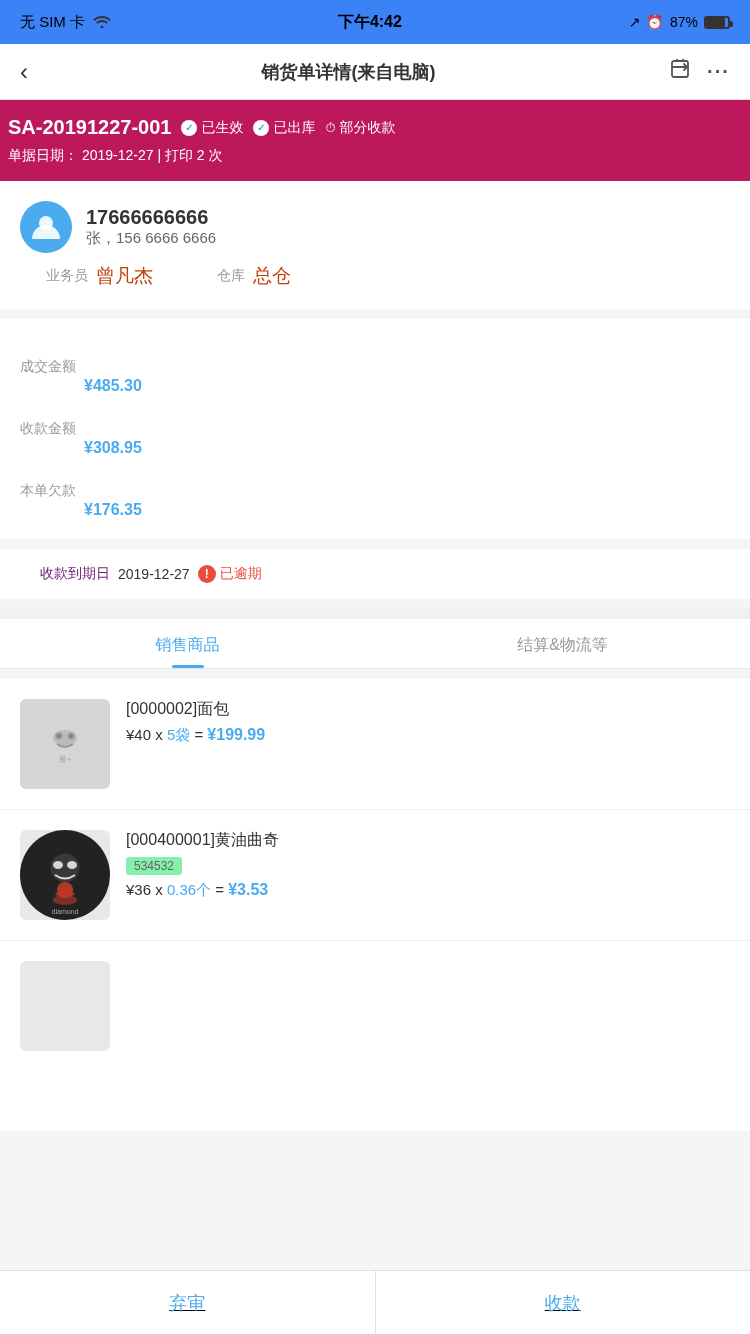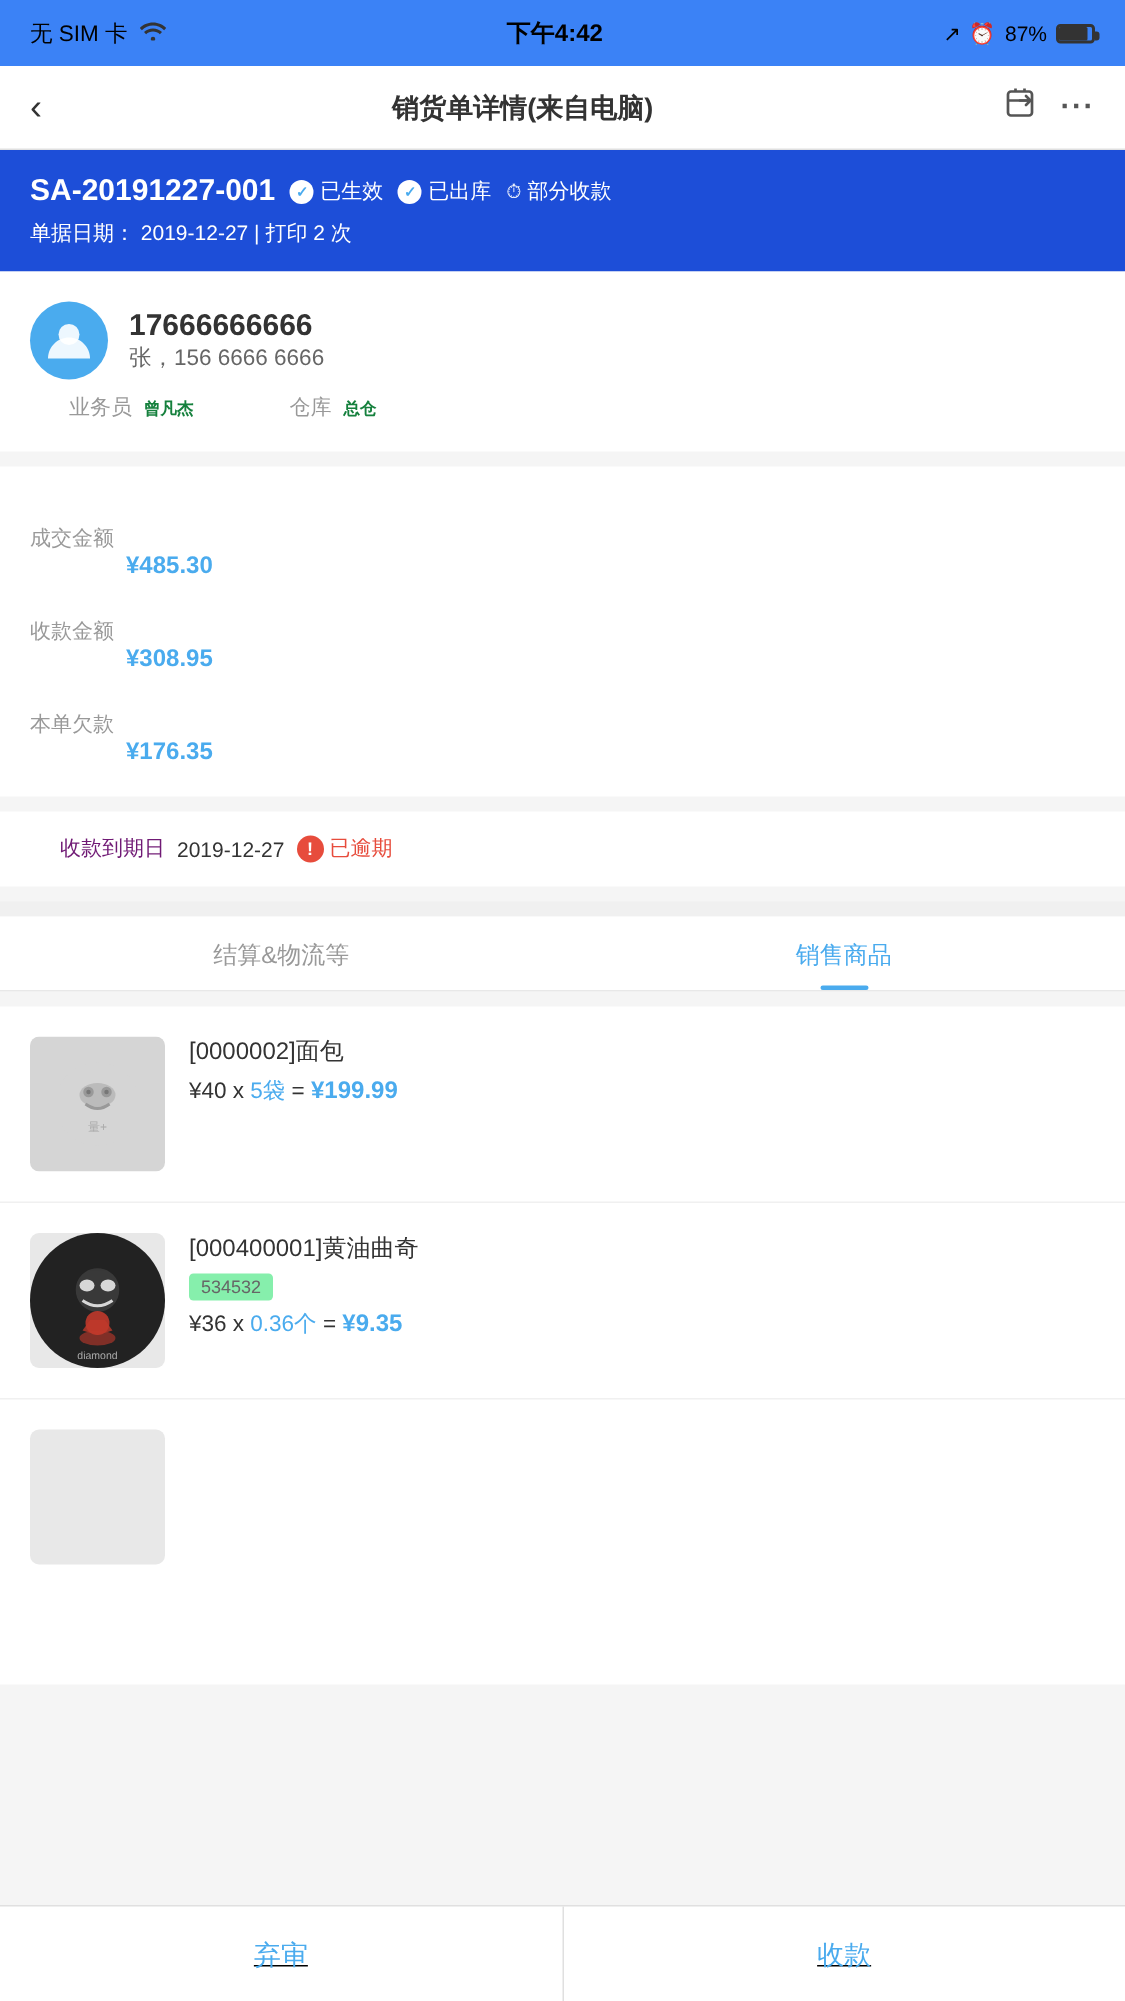--- a/index.html
+++ b/index.html
@@ -47,22 +47,22 @@
       padding: 0 20px;
       border-bottom: 1px solid #e0e0e0;
     }
     .nav-back { font-size: 24px; color: #333; cursor: pointer; }
     .nav-title { font-size: 18px; font-weight: 600; color: #333; }
     .nav-actions { display: flex; align-items: center; gap: 16px; }
     .nav-action-icon { font-size: 18px; color: #555; cursor: pointer; }
 
     
     .order-header {
-      background: #1d4ed8;
-      padding: 16px 20px;
+      background: #be185d;
+      padding: 16px 8px;
     }
     .order-header-top {
       display: flex;
       align-items: center;
       gap: 10px;
       margin-bottom: 8px;
     }
     .order-number {
       font-size: 20px;
       font-weight: 700;
@@ -131,21 +131,21 @@
       display: flex;
       gap: 40px;
       padding-left: 2px;
     }
     .detail-item {
       display: flex;
       align-items: center;
       gap: 8px;
     }
     .detail-label { font-size: 14px; color: #999; margin-left: 24px; }
-    .detail-value { font-size: 11px; color: #15803d; font-weight: bold; }
+    .detail-value { font-size: 19px; color: #c2410c; }
 
     
     .summary-section {
       background: #fff;
       padding: 20px;
       margin-bottom: 10px;
     }
     .summary-grid {
       display: flex;
       justify-content: space-between;
@@ -434,25 +434,25 @@
   <div class="overdue-badge">
     <div class="overdue-icon">!</div>
     <span class="overdue-text">已逾期</span>
   </div>
 </div>
 
 <div class="divider"></div>
 
 <div class="tabs-section">
   <div class="tabs-bar">
+    <div class="tab-item active">
+      <span>销售商品</span>
+    </div>
     <div class="tab-item inactive">
       <span>结算&amp;物流等</span>
-    </div>
-    <div class="tab-item active">
-      <span>销售商品</span>
     </div>
   </div>
 </div>
 
 <div class="products-section card">
 
   <div class="product-item">
     <div class="product-thumb">
       <div class="product-thumb-placeholder">
         <svg width="60" height="60" viewBox="0 0 60 60" fill="none">
@@ -492,21 +492,21 @@
         <text x="45" y="84" text-anchor="middle" font-size="7" fill="#aaa" font-family="sans-serif">diamond</text>
       </svg>
     </div>
     <div class="product-info">
       <div class="product-name">[000400001]黄油曲奇</div>
       <div class="product-sku-badge">534532</div>
       <div class="product-price-row">
         <span class="price-unit">¥36 x </span>
         <span class="price-qty">0.36个</span>
         <span> = </span>
-        <span class="price-total">¥9.35</span>
+        <span class="price-total">¥3.53</span>
       </div>
     </div>
   </div>
 
   <div class="product-item-partial">
     <div class="product-thumb" style="background:#e8e8e8; border-radius:6px;">
     </div>
   </div>
 </div>
 

